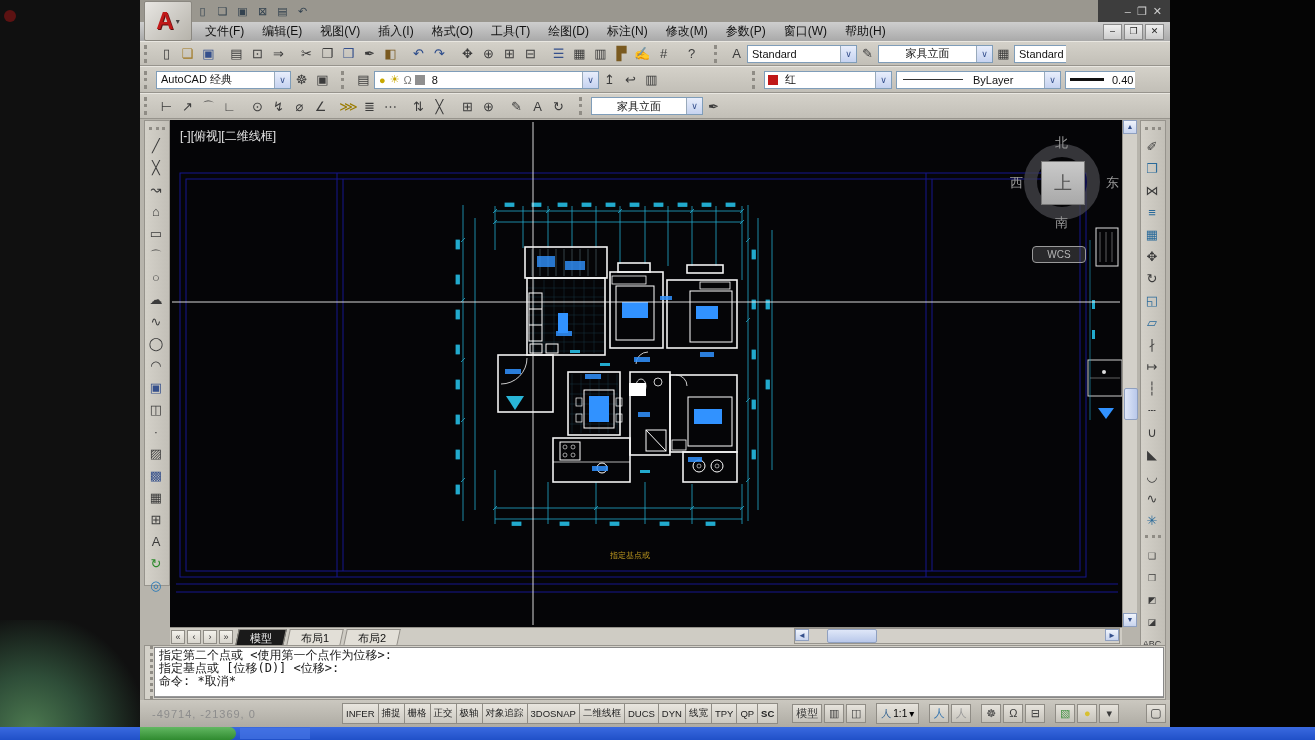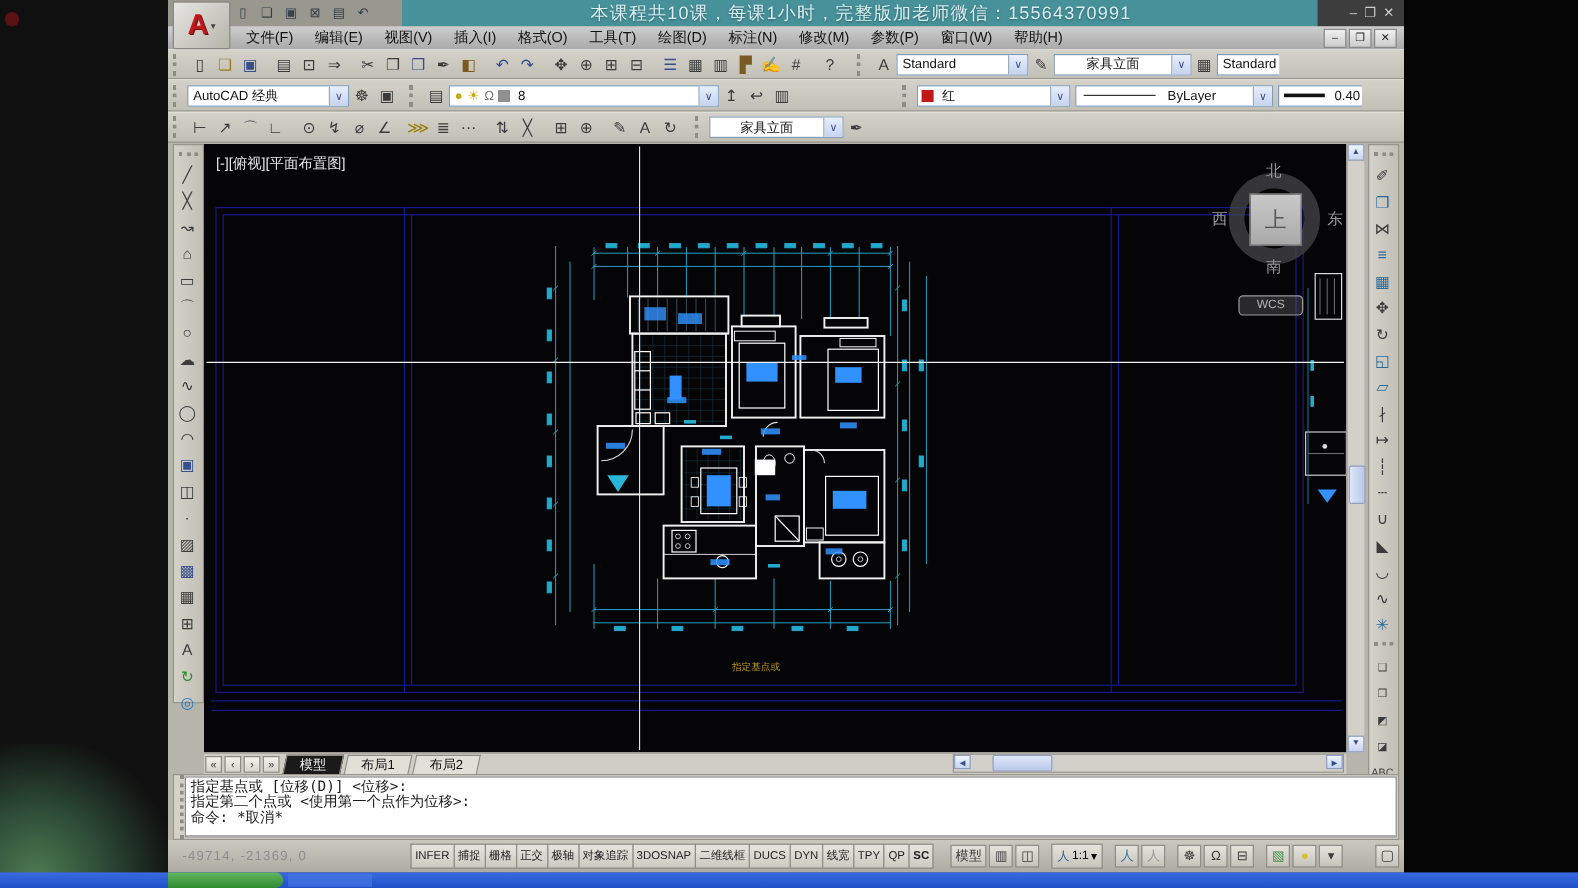--- a/index.html
+++ b/index.html
@@ -113,23 +113,20 @@
     </div>
     <div class="abs" id="qat">
 
     <button class="qbtn"><span>▯</span></button>
         <button class="qbtn"><span>❏</span></button>
         <button class="qbtn"><span>▣</span></button>
         <button class="qbtn"><span>⊠</span></button>
         <button class="qbtn"><span>▤</span></button>
         <button class="qbtn"><span>↶</span></button>
       </div>
-    <div class="abs" id="banner">
-      <span>本课程共10课，每课1小时，完整版加老师微信：15564370991</span>
-    </div>
     <div class="abs" id="wctrl-top">
       <span>–</span>
       <span>❐</span>
       <span>✕</span>
     </div>
 
     <div class="abs" id="menubar">
       <div class="hflex">
 
       <span class="mi"><span>文件(F)</span></span>
@@ -285,21 +282,21 @@
       <div>
         
       <button class="vbtn"><span>✐</span></button><button class="vbtn"><span style="color: rgb(42, 106, 154);">❐</span></button><button class="vbtn"><span>⋈</span></button><button class="vbtn"><span style="color: rgb(42, 106, 154);">≡</span></button><button class="vbtn"><span style="color: rgb(42, 106, 154);">▦</span></button><button class="vbtn"><span>✥</span></button><button class="vbtn"><span>↻</span></button><button class="vbtn"><span style="color: rgb(42, 106, 154);">◱</span></button><button class="vbtn"><span style="color: rgb(42, 106, 154);">▱</span></button><button class="vbtn"><span>∤</span></button><button class="vbtn"><span>↦</span></button><button class="vbtn"><span>┆</span></button><button class="vbtn"><span>┄</span></button><button class="vbtn"><span>∪</span></button><button class="vbtn"><span>◣</span></button><button class="vbtn"><span>◡</span></button><button class="vbtn"><span>∿</span></button><button class="vbtn"><span style="color: rgb(42, 106, 154);">✳</span></button></div>
       <div class="vdots" style="margin-top:4px"></div>
       <div>
         
       <button class="vbtn"><span style="font-size:9px">❑</span></button><button class="vbtn"><span style="font-size:9px">❒</span></button><button class="vbtn"><span style="font-size:9px">◩</span></button><button class="vbtn"><span style="font-size:9px">◪</span></button><button class="vbtn txt"><span style="font-size:9px">ABC</span></button></div>
     </div>
 
     <div class="abs" id="canvas">
-      <span class="abs" id="vplabel">[-][俯视][平面布置图]</span>
+      <span class="abs" id="vplabel">[-][俯视][二维线框]</span>
 
       <svg width="952" height="507" viewBox="170 120 952 507">
 
         <g stroke="#17178f" stroke-width="1" fill="none">
           <rect x="180" y="173" width="906" height="404"></rect>
           <rect x="186" y="179" width="894" height="392"></rect>
           <line x1="337" y1="173" x2="337" y2="577"></line>
             <line x1="343" y1="179" x2="343" y2="571"></line>
           <line x1="926" y1="173" x2="926" y2="577"></line>
             <line x1="932" y1="179" x2="932" y2="571"></line>
@@ -572,22 +569,22 @@
         <div id="hthumb"></div>
         <div class="harr" style="right:0">►</div>
       </div>
     </div>
 
     <div class="abs" id="cmd">
       <div class="handle"></div>
       <div id="cmdinner">
         <div id="cmdhist">
 
-        <div><span>指定基点或 [位移(D)] &lt;位移&gt;:</span></div>
-            <div><span>指定第二个点或 &lt;使用第一个点作为位移&gt;:</span></div>
+        <div><span>指定第二个点或 &lt;使用第一个点作为位移&gt;:</span></div>
+            <div><span>指定基点或 [位移(D)] &lt;位移&gt;:</span></div>
             <div><span>命令: *取消*</span></div>
           </div>
       </div>
     </div>
 
     <div class="abs" id="statusbar">
       <span id="coords">-49714, -21369, 0</span>
       <div id="toggles">
 
       <button class="tg"><span>INFER</span></button>

